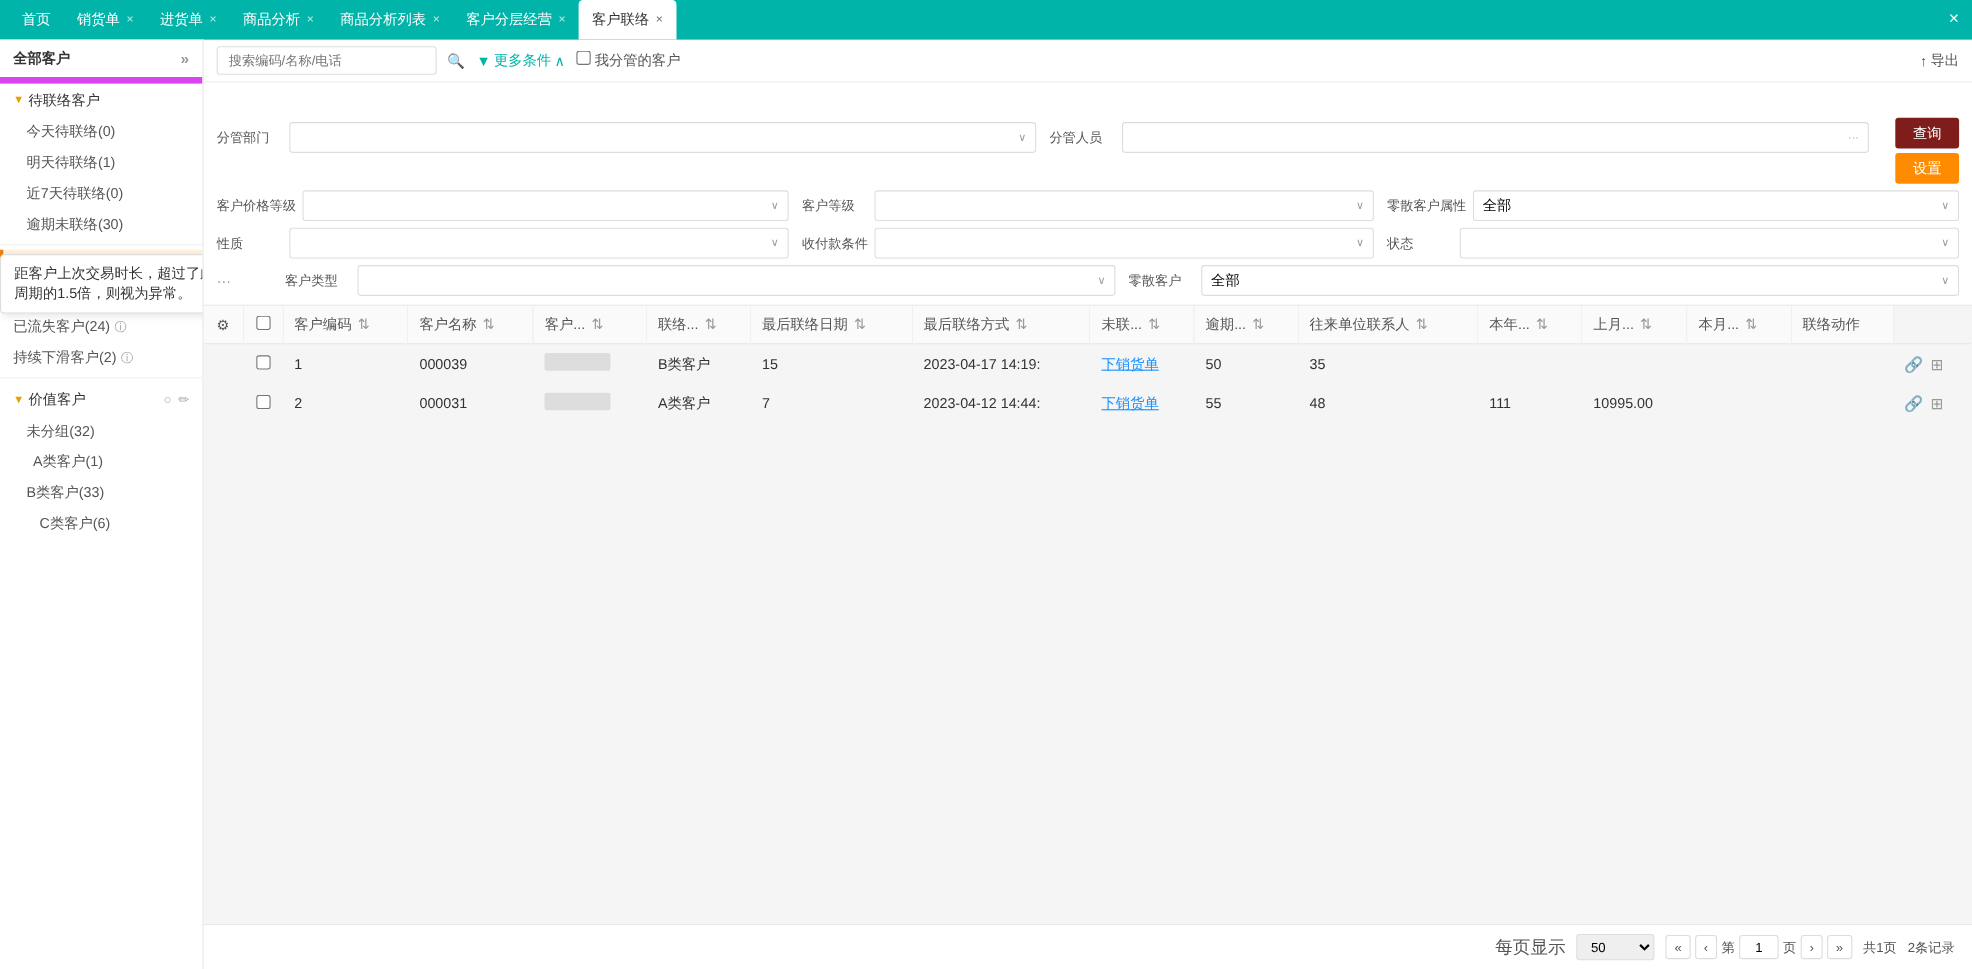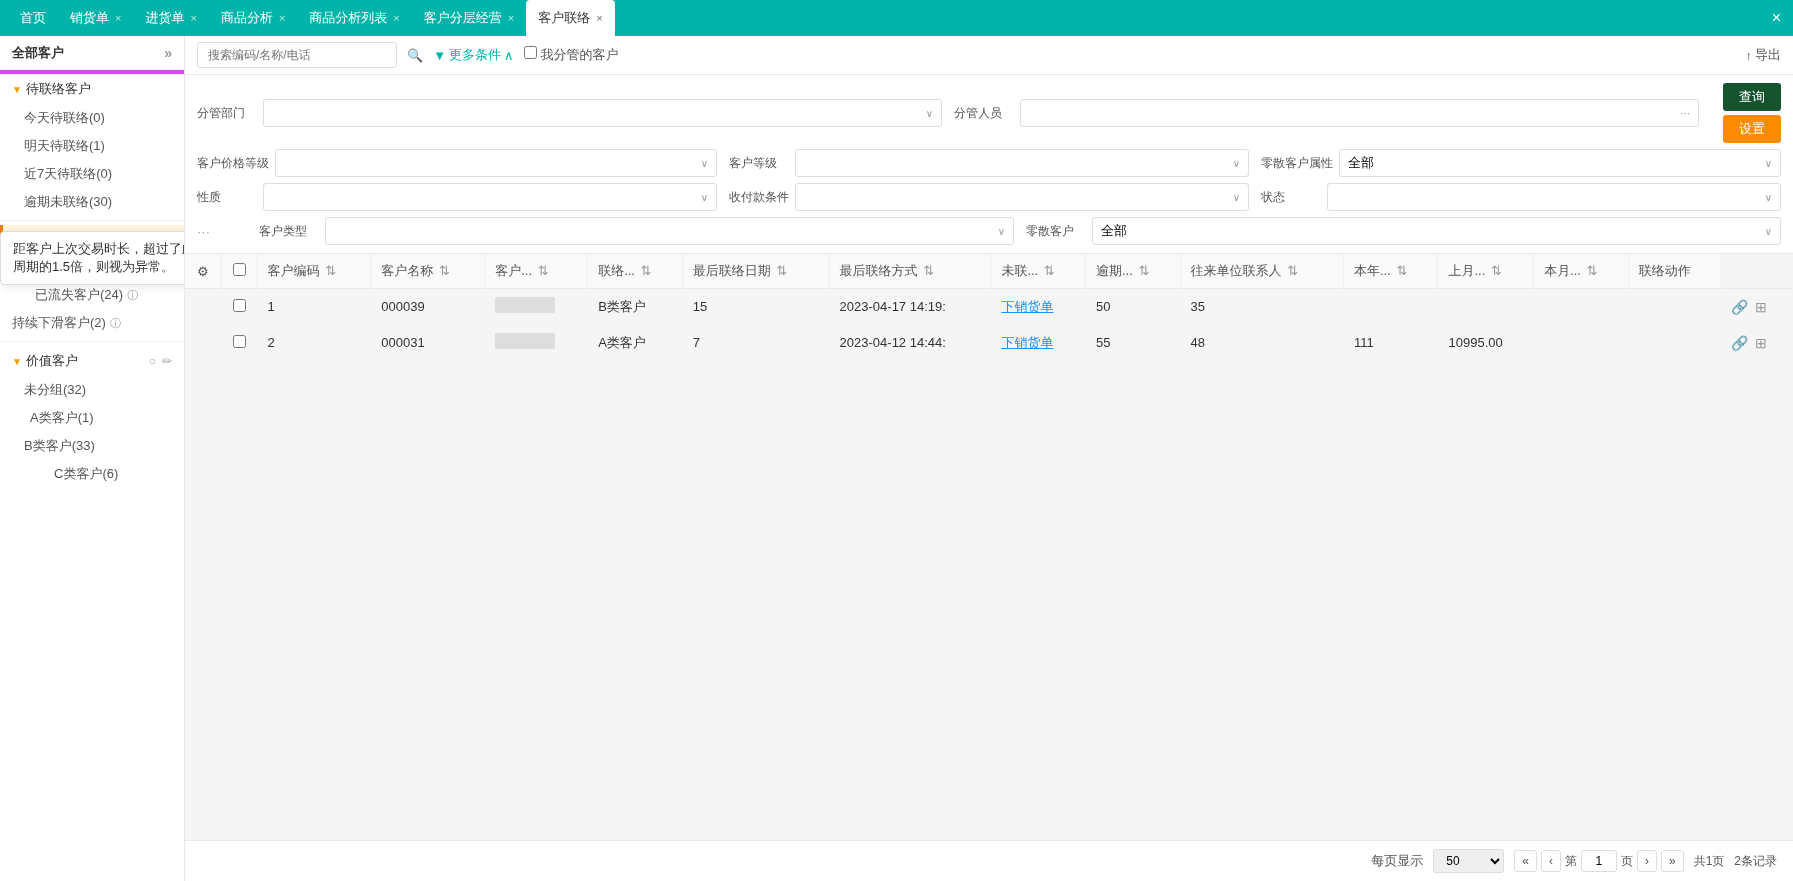--- a/index.html
+++ b/index.html
@@ -66,21 +66,21 @@
       outline: none;
     }
 
     .sidebar-header {
       padding: 8px 12px;
       display: flex;
       align-items: center;
       justify-content: space-between;
       font-weight: bold;
       color: #333;
-      border-bottom: 4px solid #d946ef;
+      border-bottom: 6px solid #d946ef;
     }
     .sidebar-header .collapse-btn {
       color: #999;
       cursor: pointer;
       font-size: 14px;
     }
 
     .sidebar-content {
       flex: 1;
       overflow-y: auto;
@@ -250,27 +250,28 @@
     }
     .filter-select .chevron { color: #999; font-size: 10px; }
 
     .filter-right-btns {
       display: flex;
       flex-direction: column;
       gap: 4px;
       margin-left: 12px;
     }
     .btn-query {
-      background: #14532d;
+      background: #7f1d1d;
       color: white;
       border: none;
       border-radius: 3px;
       padding: 5px 16px;
       cursor: pointer;
       font-size: 13px;
+      margin-top: 24px;
     }
     .btn-settings {
       background: #ff8c00;
       color: white;
       border: none;
       border-radius: 3px;
       padding: 5px 16px;
       cursor: pointer;
       font-size: 13px;
     }
@@ -341,21 +342,21 @@
     
     .bottom-bar {
       background: white;
       border-top: 1px solid #e8e8e8;
       padding: 8px 16px;
       display: flex;
       align-items: center;
       justify-content: flex-end;
       gap: 10px;
     }
-    .per-page-label { color: #555; font-size: 13px; }
+    .per-page-label { color: #555; font-size: 16px; }
     .per-page-select {
       border: 1px solid #ddd;
       border-radius: 3px;
       padding: 3px 20px 3px 8px;
       font-size: 12px;
       outline: none;
     }
     .pagination-btns {
       display: flex;
       align-items: center;
@@ -462,21 +463,21 @@
       <div class="sidebar-divider"></div>
 
       <div class="sidebar-item active" style="padding-left:12px;">
         <span>回购异常客户(2)</span>
         <span class="info-icon">ⓘ</span>
       </div>
       <div class="sidebar-item" style="padding-left:12px;">
         <span>流失预警客户(3)</span>
         <span class="info-icon">ⓘ</span>
       </div>
-      <div class="sidebar-item" style="padding-left:12px;margin-left:23px;">
+      <div class="sidebar-item" style="padding-left:12px;">
         <span>已流失客户(24)</span>
         <span class="info-icon">ⓘ</span>
       </div>
       <div class="sidebar-item" style="padding-left:12px;">
         <span>持续下滑客户(2)</span>
         <span class="info-icon">ⓘ</span>
       </div>
 
       <div class="sidebar-divider"></div>
 
@@ -492,21 +493,21 @@
       </div>
       <div class="sidebar-item" style="padding-left:24px;">
         <span>未分组(32)</span>
       </div>
       <div class="sidebar-item" style="padding-left:30px;">
         <span>A类客户(1)</span>
       </div>
       <div class="sidebar-item" style="padding-left:24px;">
         <span>B类客户(33)</span>
       </div>
-      <div class="sidebar-item" style="padding-left:36px;margin-left:18px;">
+      <div class="sidebar-item" style="padding-left:36px;">
         <span>C类客户(6)</span>
       </div>
     </div>
   </div>
 
   <div class="right-content">
 
     <div class="filter-toolbar">
       <input type="text" class="filter-search-input" placeholder="搜索编码/名称/电话" style="">
       <span class="filter-search-btn">🔍</span>

